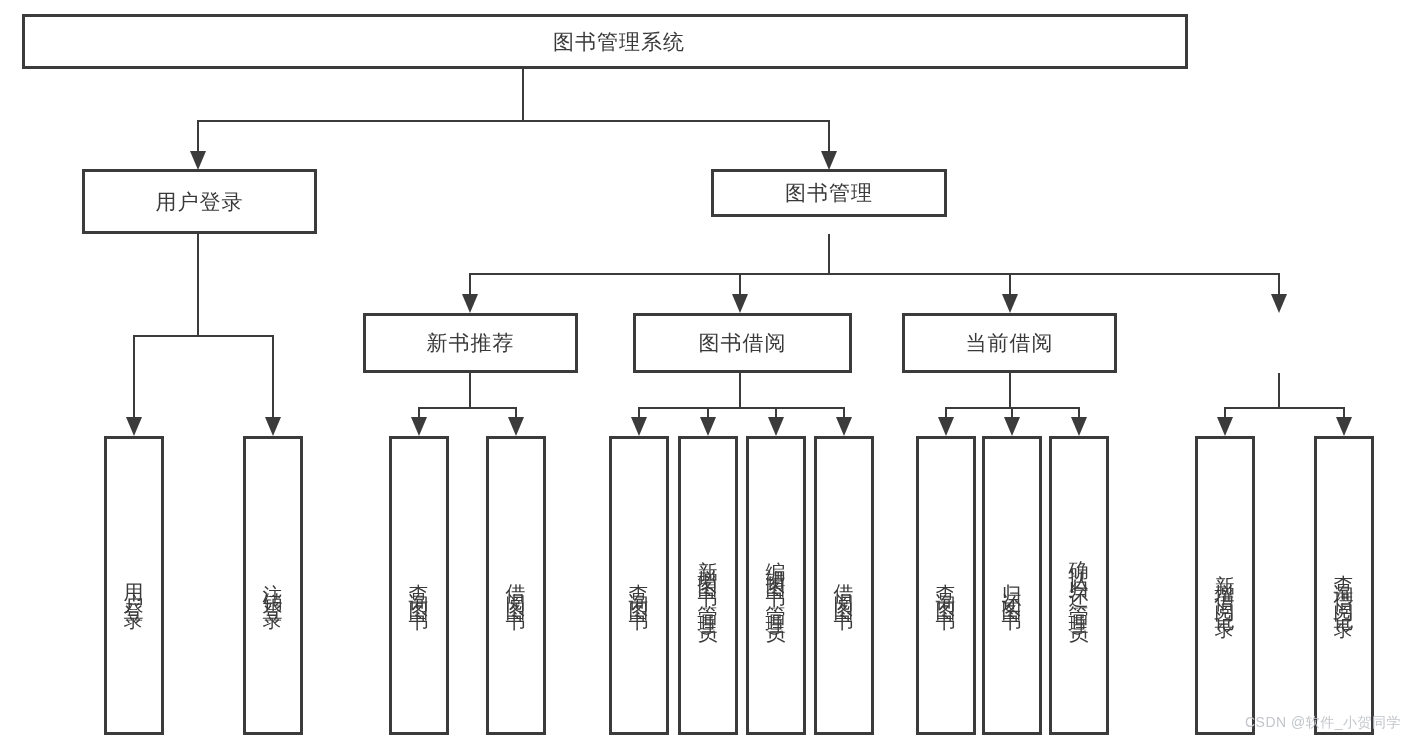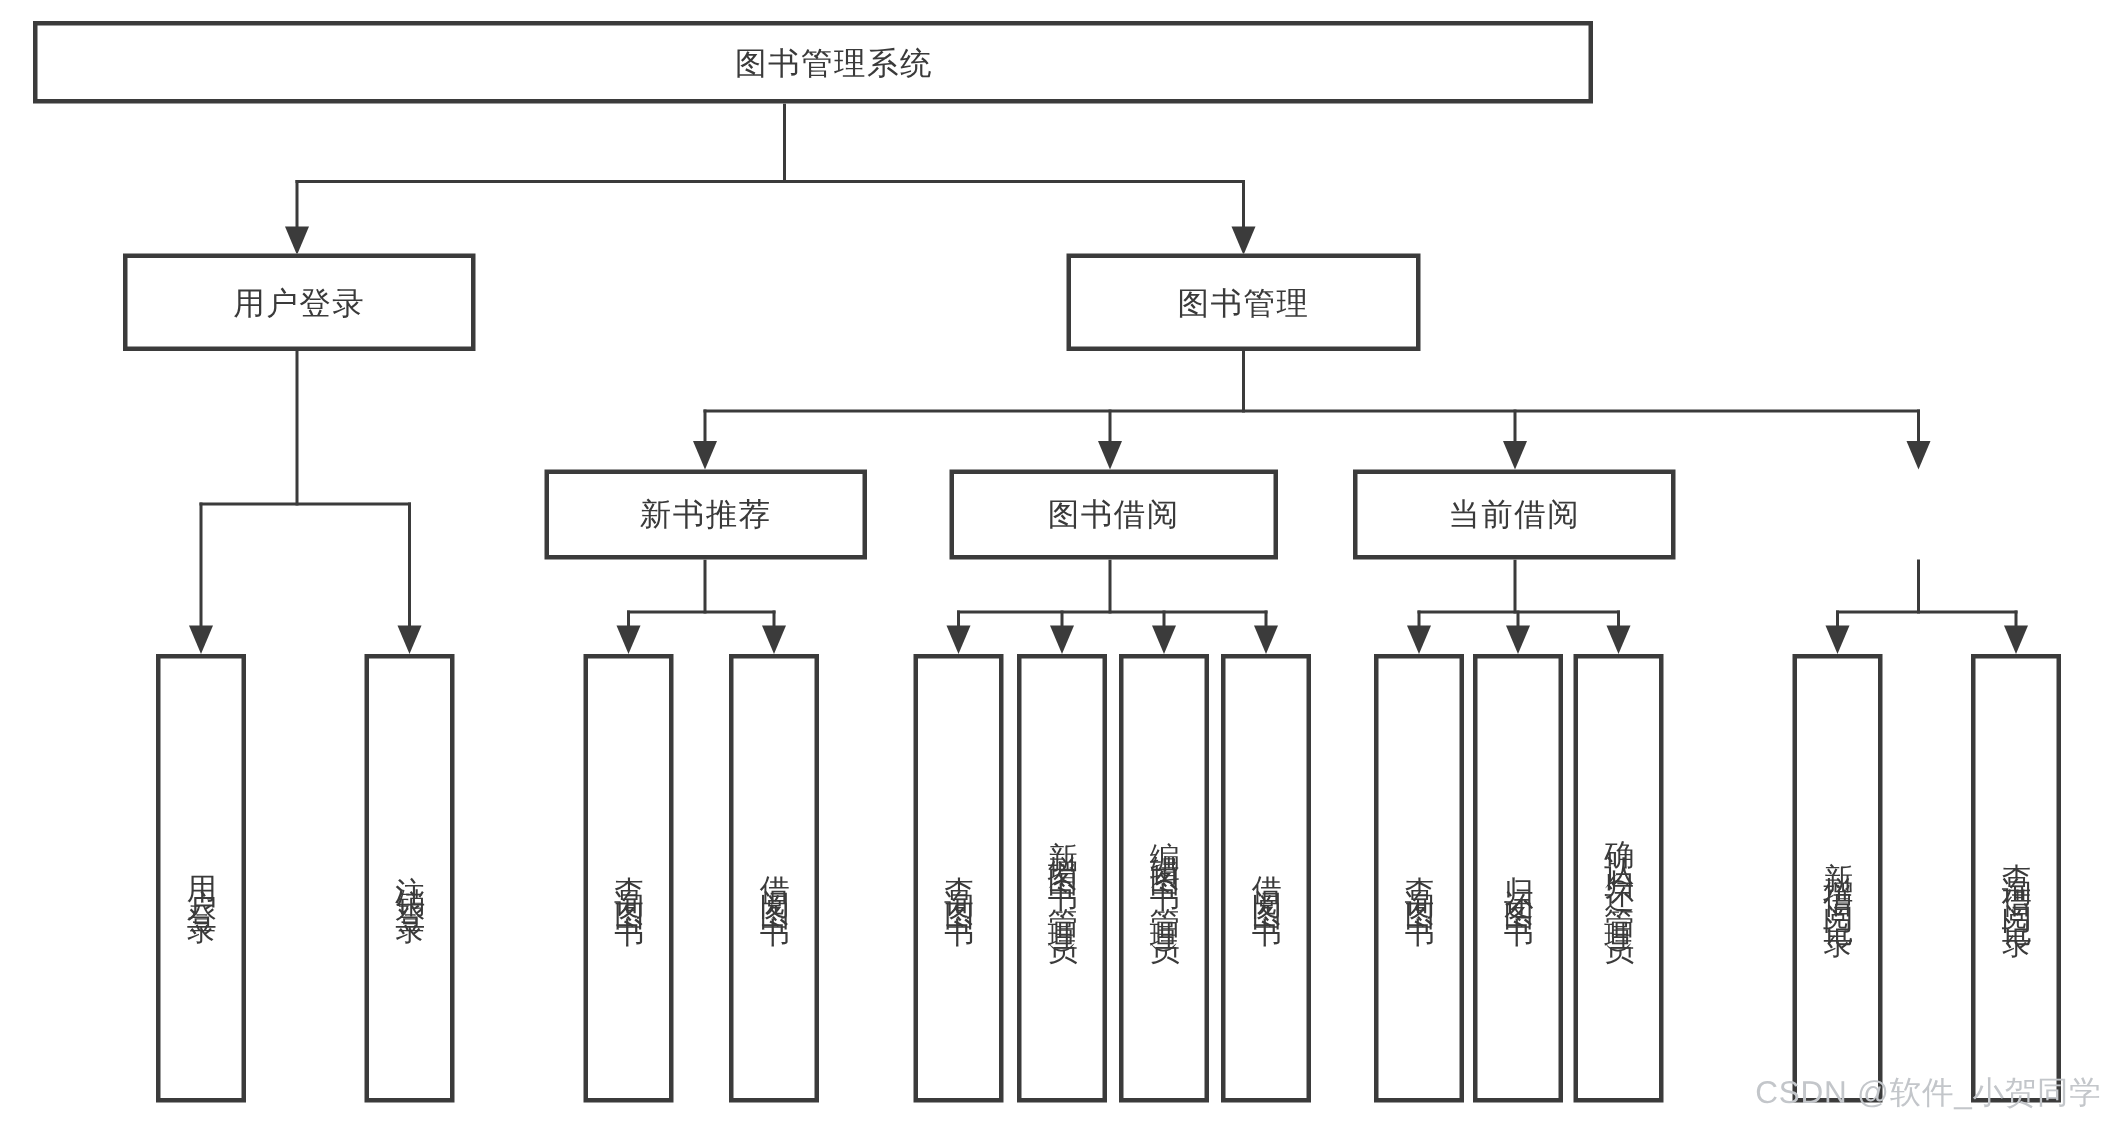--- a/index.html
+++ b/index.html
@@ -66,43 +66,43 @@
     height: 0;
     border-left: 8px solid transparent;
     border-right: 8px solid transparent;
     border-top: 19px solid var(--line);
     z-index: 1;
   }
   .watermark {
     position: absolute;
     top: 714px;
     right: 4px;
-    font-size: 21px;
+    font-size: 14px;
     letter-spacing: 0.5px;
     color: var(--watermark);
     z-index: 5;
     white-space: nowrap;
   }
 </style>
 </head>
 <body>
 
 <div class="canvas">
 
-  <div class="node" style="left:22px; top:14px; width:1040px; height:55px;padding-left:28px;">图书管理系统</div>
+  <div class="node" style="left:22px; top:14px; width:1166px; height:55px;padding-left:28px;">图书管理系统</div>
 
   <div class="vline" style="left:522px; top:69px; height:53px;"></div>
   <div class="hline" style="left:197px; top:120px; width:633px;"></div>
   <div class="vline" style="left:197px; top:120px; height:33px;"></div>
   <div class="vline" style="left:828px; top:120px; height:33px;"></div>
   <div class="arrow" style="left:190px; top:151px;"></div>
   <div class="arrow" style="left:821px; top:151px;"></div>
 
   <div class="node" style="left:82px; top:169px; width:235px; height:65px;">用户登录</div>
-  <div class="node" style="left:711px; top:169px; width:236px; height:65px;">图书管理</div>
+  <div class="node" style="left:711px; top:169px; width:236px; height:48px;">图书管理</div>
 
   <div class="vline" style="left:197px; top:234px; height:103px;"></div>
   <div class="hline" style="left:133px; top:335px; width:141px;"></div>
   <div class="vline" style="left:133px; top:335px; height:84px;"></div>
   <div class="vline" style="left:272px; top:335px; height:84px;"></div>
   <div class="arrow" style="left:126px; top:417px;"></div>
   <div class="arrow" style="left:265px; top:417px;"></div>
 
   <div class="vline" style="left:828px; top:234px; height:41px;"></div>
   <div class="hline" style="left:469px; top:273px; width:811px;"></div>

